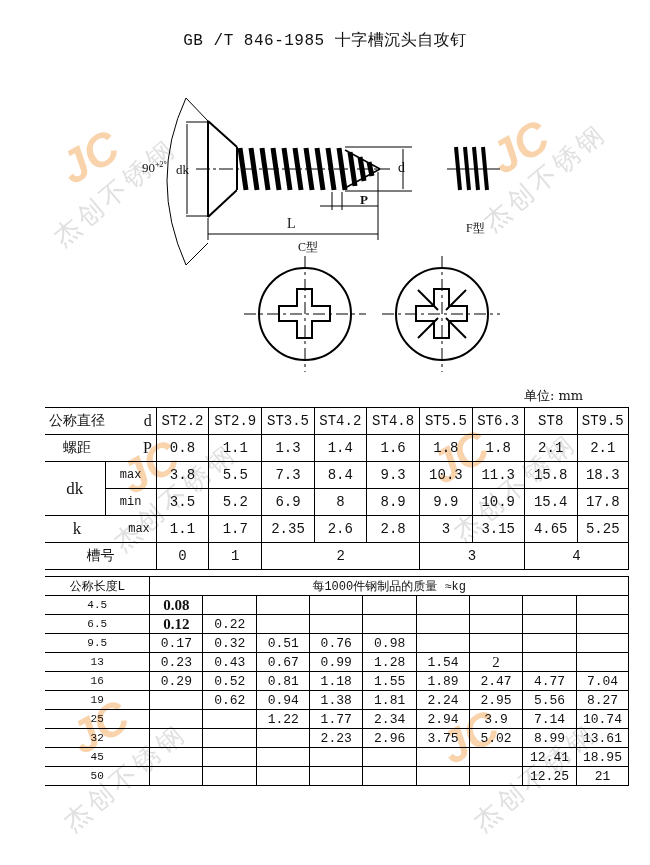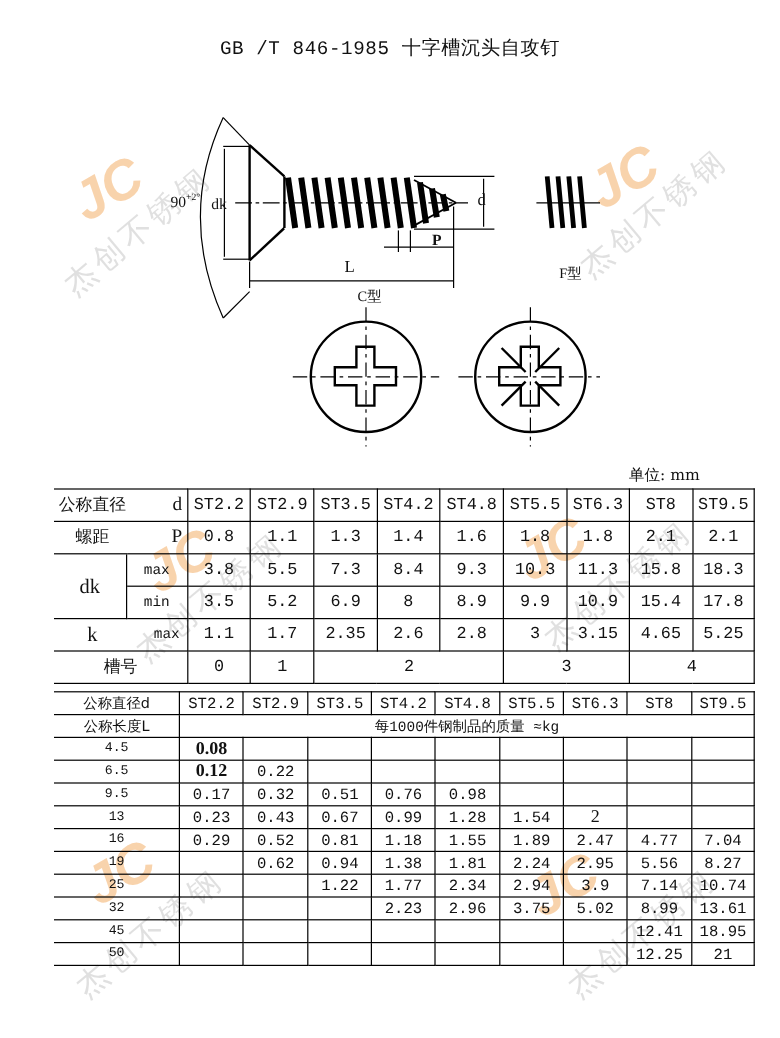--- a/index.html
+++ b/index.html
@@ -231,32 +231,20 @@
       <col style="width:54px">
       <col style="width:53px">
       <col style="width:53px">
       <col style="width:54px">
       <col style="width:53px">
       <col style="width:53px">
       <col style="width:54px">
       <col style="width:52px">
   </colgroup>
   <tbody>
-      <tr>
-    <td class="hd" style="border-left:none;">公称直径d</td>
-    <td>ST2.2</td>
-    <td>ST2.9</td>
-    <td>ST3.5</td>
-    <td>ST4.2</td>
-    <td>ST4.8</td>
-    <td>ST5.5</td>
-    <td>ST6.3</td>
-    <td>ST8</td>
-    <td>ST9.5</td>
-  </tr>
   <tr>
     <td class="hd" style="border-left:none;">公称长度L</td>
     <td colspan="9" class="mass" style="padding-left:0;text-align:center;">每1000件钢制品的质量 ≈kg</td>
   </tr>
   <tr>
     <td class="first">4.5</td>
     <td class="bold">0.08</td>
     <td></td>
     <td></td>
     <td></td>

